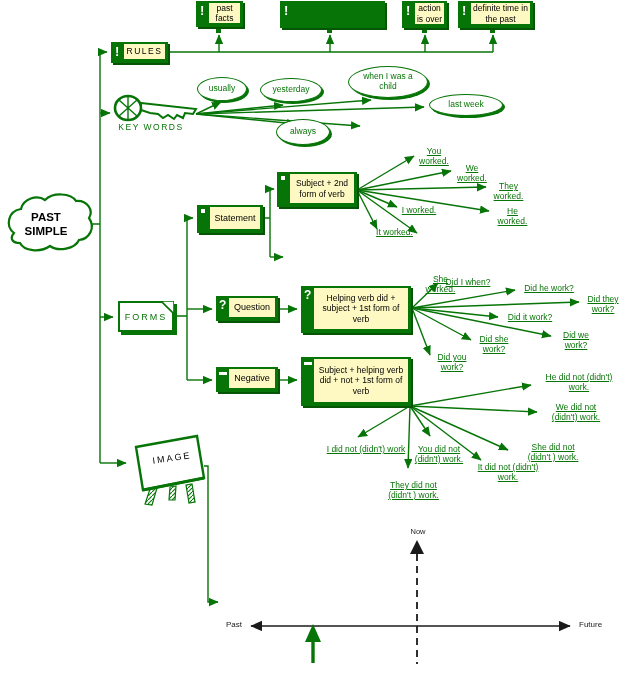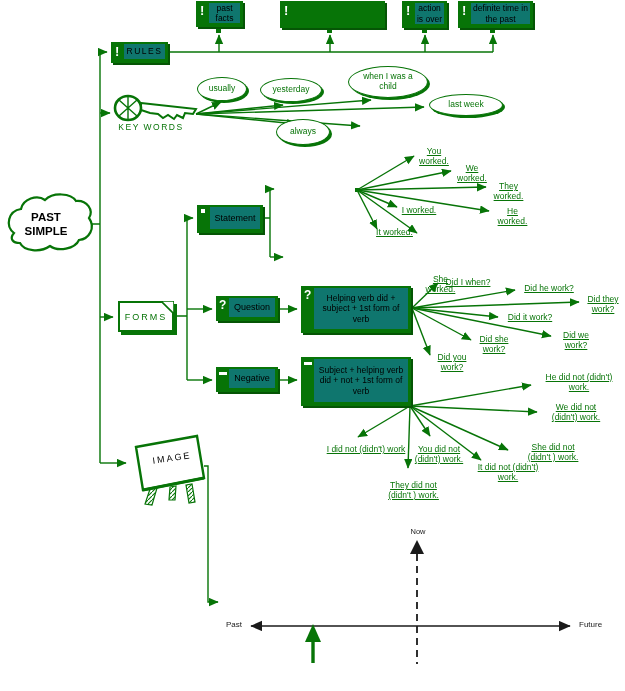--- a/index.html
+++ b/index.html
@@ -3,21 +3,21 @@
 <meta charset="utf-8">
 <style>
   :root{ --green:#077407; --dgreen:#055505; }
   html,body{margin:0;padding:0;background:#fff;}
   #canvas{position:relative;width:625px;height:691px;background:#fff;
           font-family:"Liberation Sans",sans-serif;overflow:hidden;}
   #wires{position:absolute;left:0;top:0;z-index:0;}
 
   
   .gbox{position:absolute;background:var(--green);box-shadow:2px 2px 0 var(--dgreen);z-index:2;}
-  .gbox .inner{position:absolute;left:13px;top:2px;right:3px;bottom:4px;background:#0f766e;
+  .gbox .inner{position:absolute;left:13px;top:2px;right:3px;bottom:4px;background:#fef9c3;
                display:flex;align-items:center;justify-content:center;text-align:center;
                color:#000;font-size:8.5px;line-height:1.2;padding:0 1px;}
   .gbox .bang{position:absolute;left:4px;top:1px;color:#fff;font-weight:bold;font-size:13px;line-height:1.4;}
   .gbox .qmark{position:absolute;left:3px;top:0px;color:#fff;font-weight:bold;font-size:12px;line-height:1.5;}
   .gbox .dot{position:absolute;left:4px;top:4px;width:4px;height:4px;background:#fff;}
   .gbox .minus{position:absolute;left:3px;top:5px;width:8px;height:3px;background:#fff;}
   .caps{letter-spacing:1.5px;font-size:8.5px;}
 
   
   .docbox{position:absolute;background:#fff;border:2px solid var(--green);
@@ -187,20 +187,24 @@
     <svg width="13" height="13" style="position:absolute;top:-2px;right:-2px;">
       <polygon points="0,0 13,0 13,13" fill="#fff" stroke="#077407" stroke-width="1.6"></polygon>
     </svg>
     <span>FORMS</span>
   </div>
 
   <div class="gbox" style="left:197px;top:205px;width:66px;height:28px;">
     <span class="dot"></span>
     <span class="inner" style="font-size:9px;">Statement</span>
   </div>
+  <div class="gbox" style="left:277px;top:172px;width:80px;height:35px;">
+    <span class="dot"></span>
+    <span class="inner">Subject + 2nd form of verb</span>
+  </div>
   <div class="ex" style="left:414px;top:146px;width:40px;">You worked.</div>
   <div class="ex" style="left:453px;top:163px;width:38px;">We worked.</div>
   <div class="ex" style="left:489px;top:181px;width:39px;">They worked.</div>
   <div class="ex" style="left:392px;top:205px;width:54px;">I worked.</div>
   <div class="ex" style="left:493px;top:206px;width:39px;">He worked.</div>
   <div class="ex" style="left:374px;top:227px;width:41px;">It worked.</div>
   <div class="ex" style="left:419px;top:227px;width:43px;margin-top:47px;">She worked.</div>
 
   <div class="gbox" style="left:216px;top:296px;width:62px;height:25px;">
     <span class="qmark">?</span>

